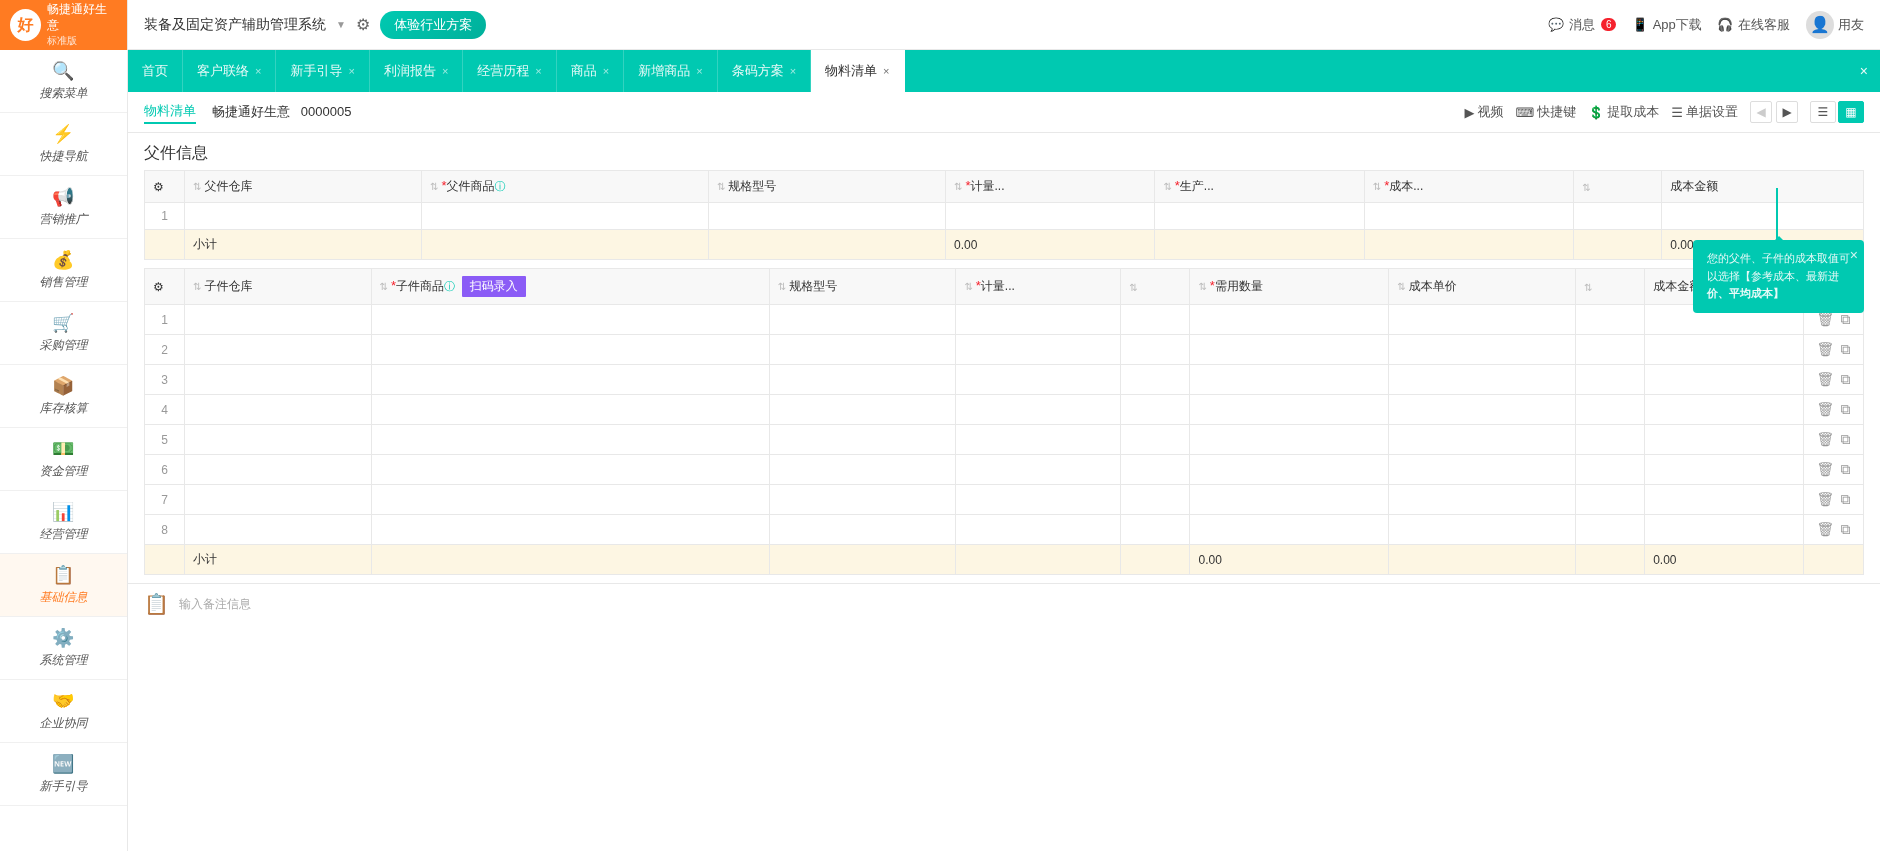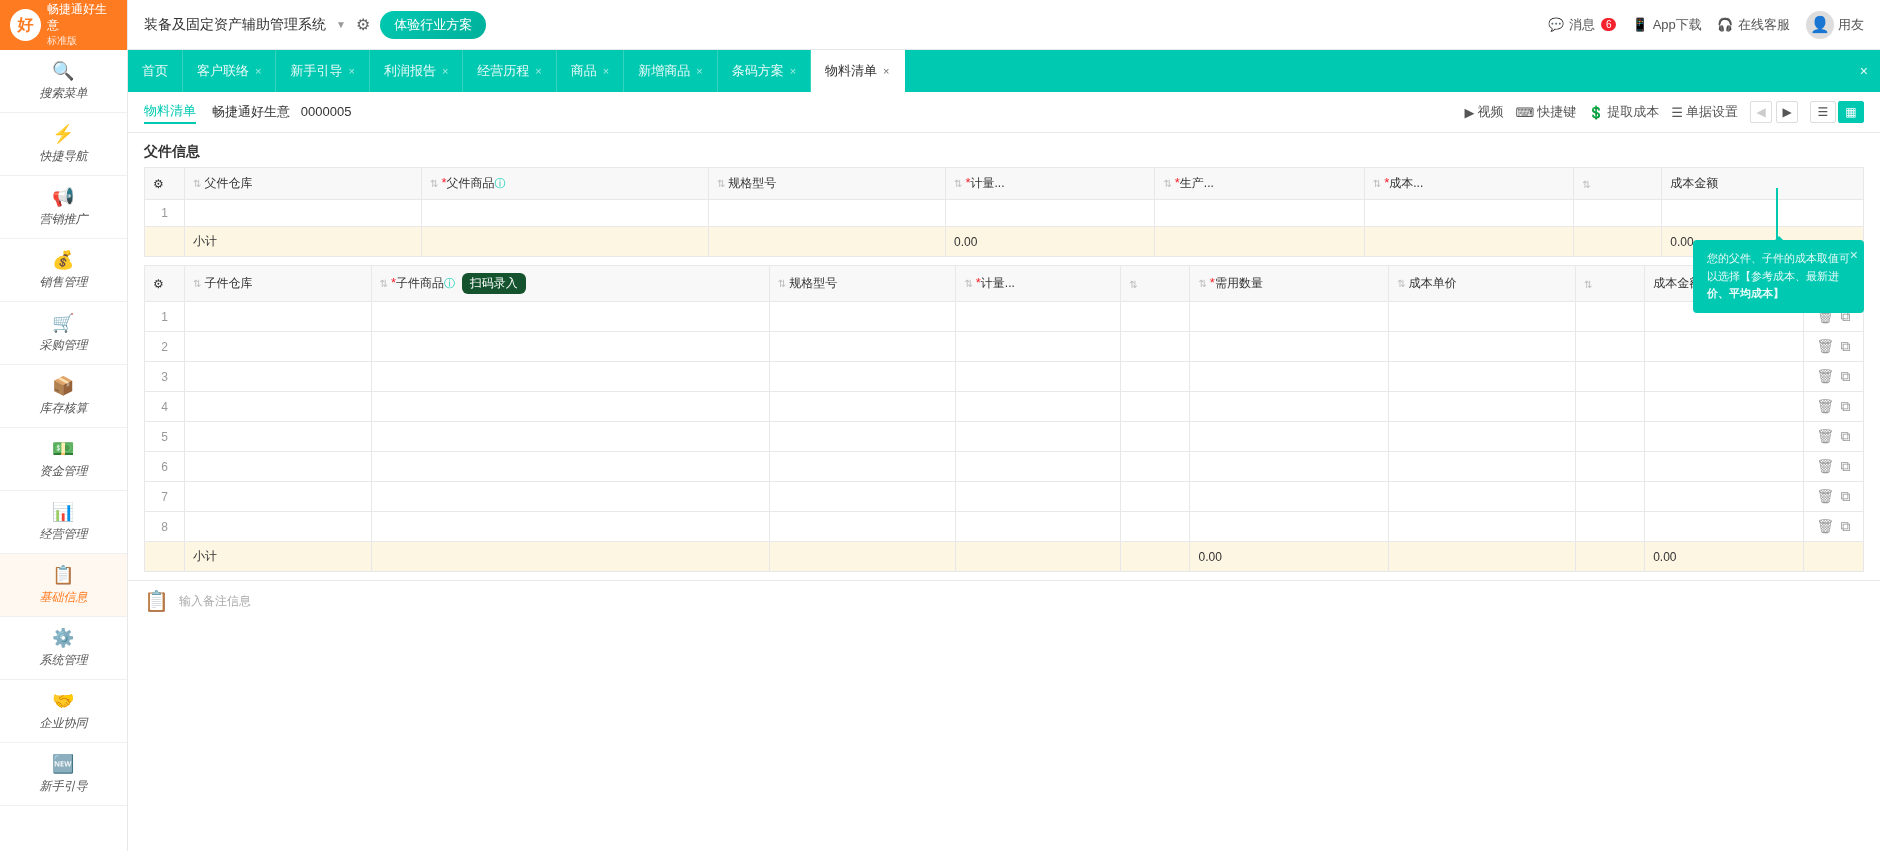--- a/index.html
+++ b/index.html
@@ -203,23 +203,23 @@
       color: #555;
       cursor: pointer;
       font-size: 13px;
     }
 
     
     .section {
       padding: 0 16px 0;
     }
     .section-title {
-      font-size: 14px;
+      font-size: 16px;
       color: #333;
-      font-weight: 700;
+      font-weight: 400;
       padding: 10px 0 6px;
     }
 
     
     .data-table {
       width: 100%;
       border-collapse: collapse;
       border: 1px solid #e8e8e8;
     }
     .data-table th {
@@ -252,25 +252,25 @@
     }
     .required-star { color: #f5222d; }
     .sort-arrows { font-size: 10px; color: #bbb; margin-right: 3px; }
 
     .settings-col { width: 36px; text-align: center; }
     .action-col { width: 60px; text-align: center; }
     .action-icons { display: flex; gap: 6px; justify-content: center; }
     .action-icon { cursor: pointer; color: #999; font-size: 14px; }
 
     .scan-btn {
-      background: #14532d;
+      background: #8b5cf6;
       color: #fff;
       border: none;
       padding: 2px 8px;
-      border-radius: 6px;
+      border-radius: 1px;
       cursor: pointer;
       font-size: 12px;
     }
 
     
     .tooltip-popup {
       position: absolute;
       top: 148px;
       right: 16px;
       background: #00c9b1;

